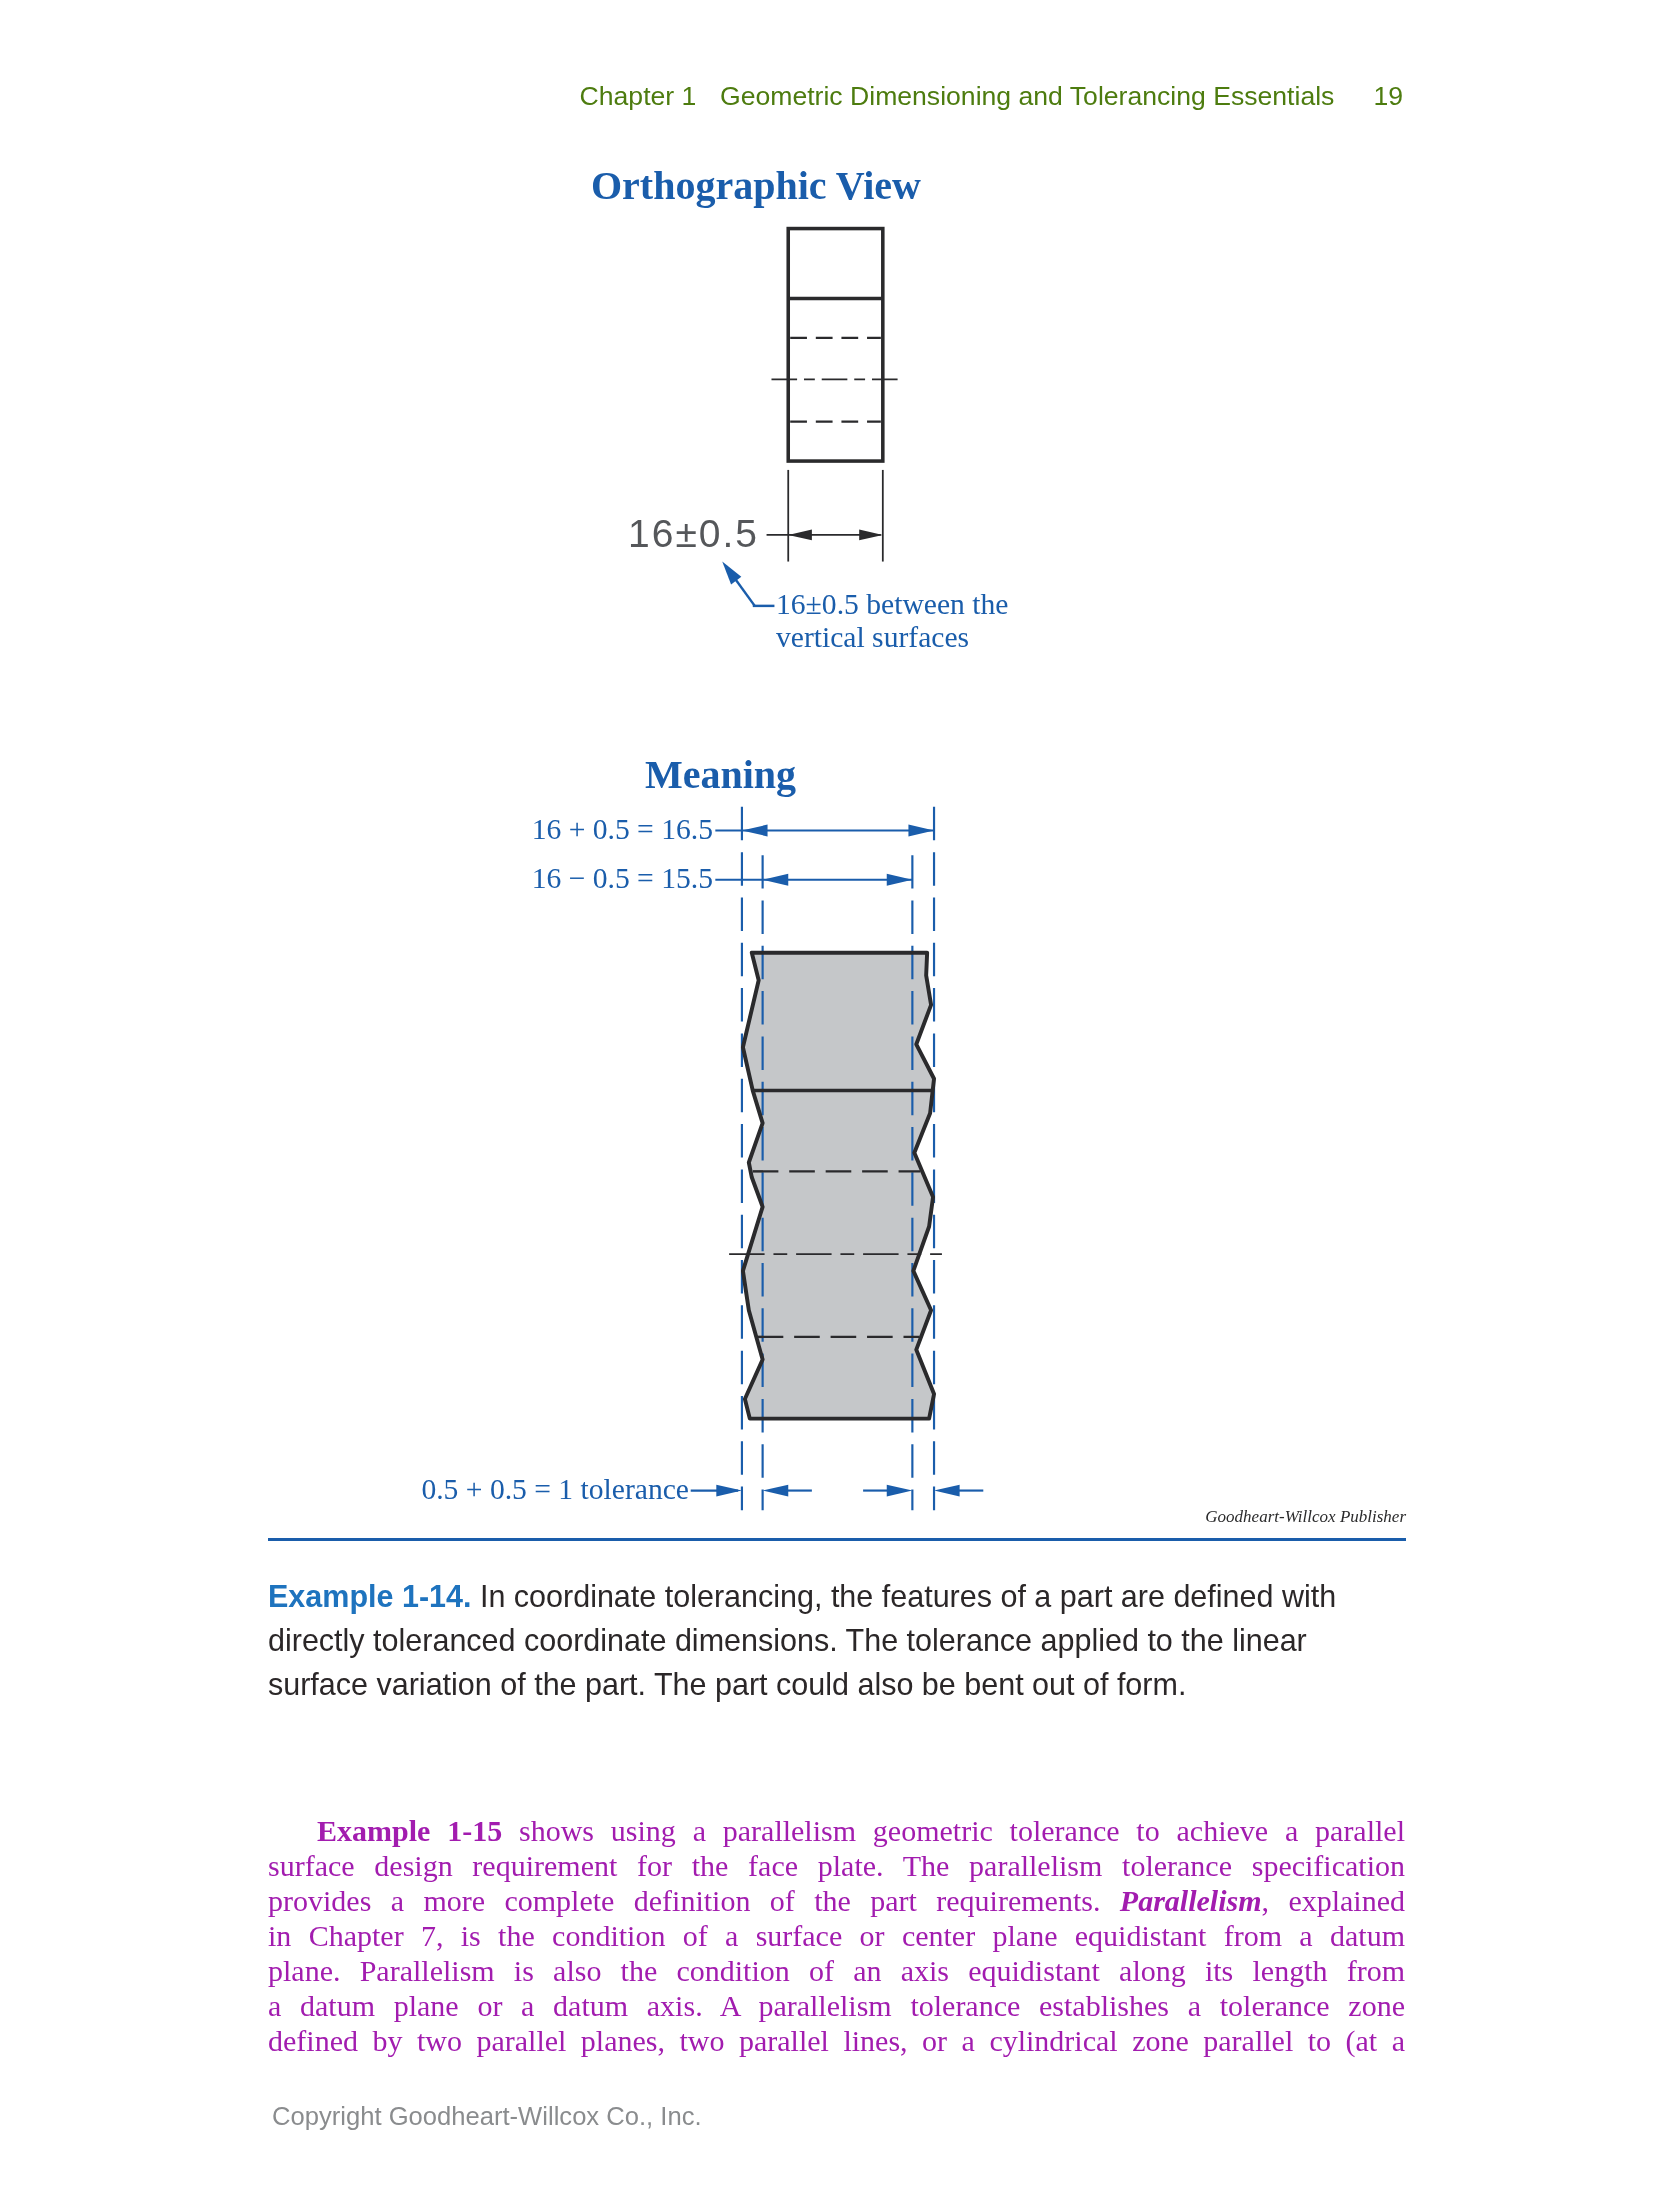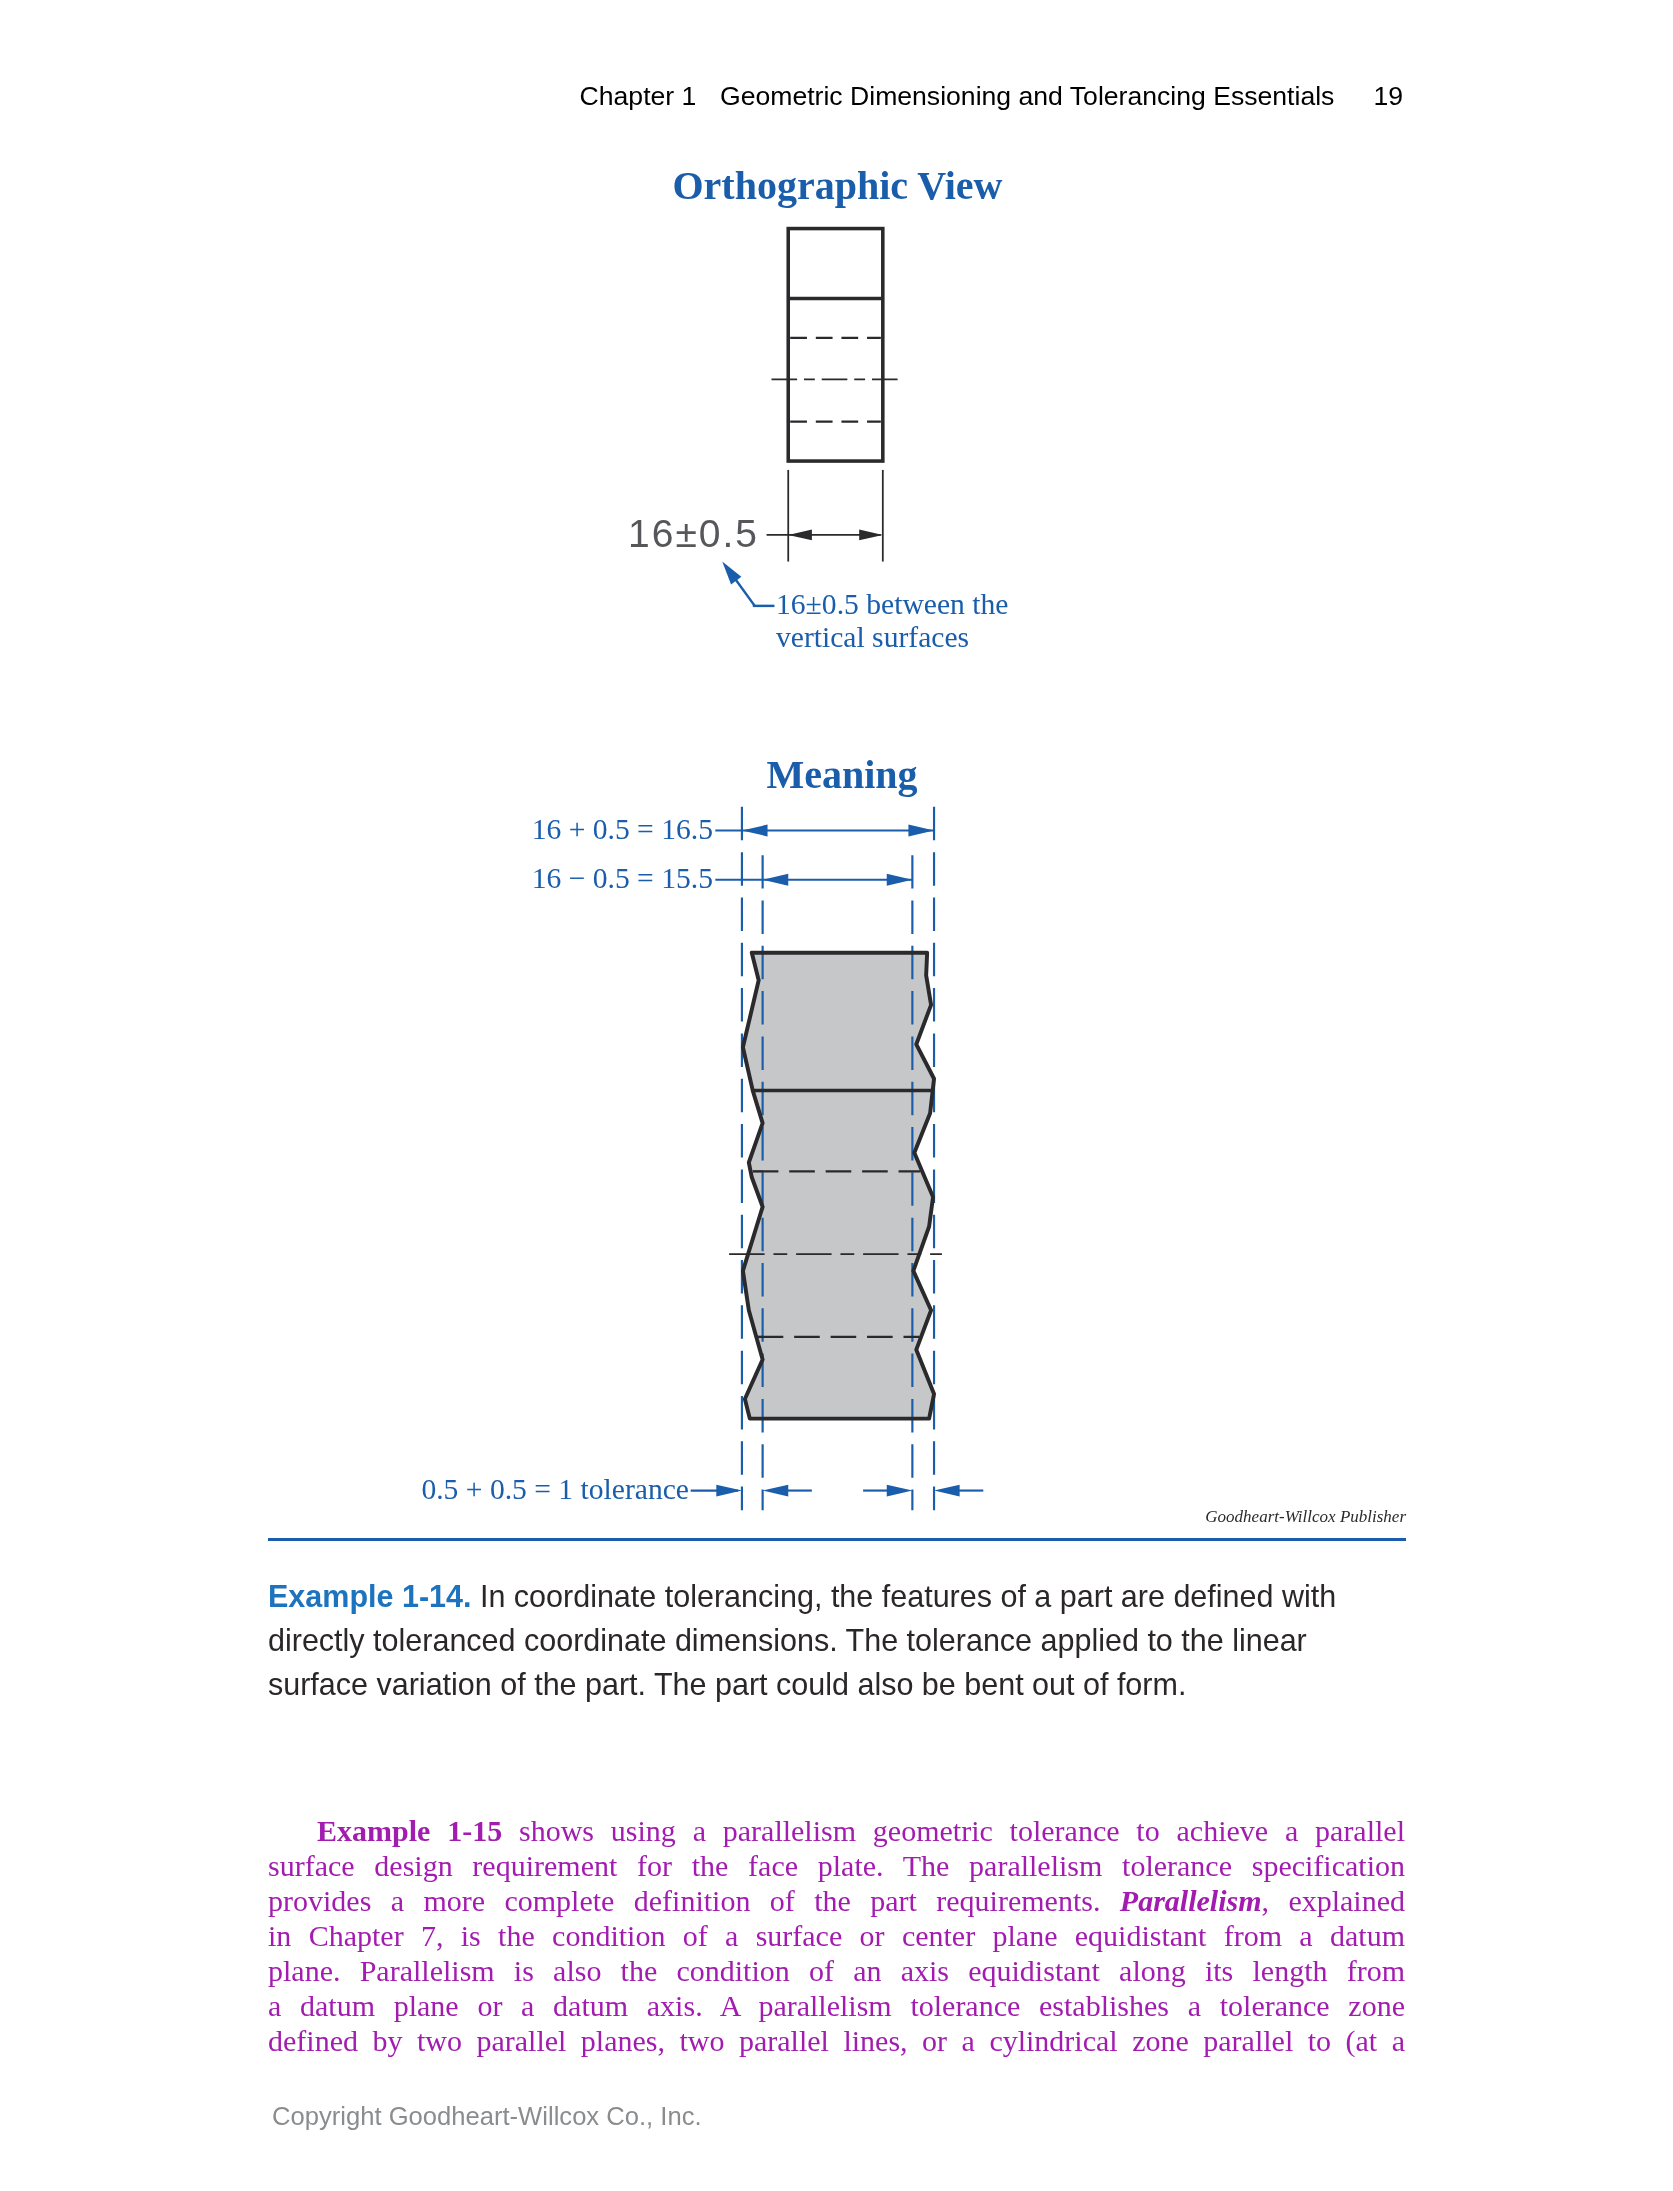--- a/index.html
+++ b/index.html
@@ -11,26 +11,26 @@
     --footer-gray:#8a8c8e;
   }
   *{margin:0;padding:0;box-sizing:border-box}
   html,body{background:#ffffff}
   body{width:1674px;height:2192px;position:relative;overflow:hidden;
        font-family:"Liberation Serif",serif;color:var(--ink)}
   .abs{position:absolute}
   svg{position:absolute;left:0;top:0;pointer-events:none}
 
   .header{top:81px;right:271px;font-family:"Liberation Sans",sans-serif;
-          font-size:26.6px;color:#000000;white-space:nowrap}
+          font-size:26.6px;color:#4d7c0f;white-space:nowrap}
   .header .gap1{margin-left:23.6px}
   .header .gap2{margin-left:39px}
 
   .fig-title{font-family:"Liberation Serif",serif;font-weight:bold;
-             font-size:40px;color:var(--blue);text-align:center}
+             font-size:40px;color:var(--blue);}
   .ortho-title{left:591px;top:162px;width:493px}
   .meaning-title{left:645px;top:751px;width:394px}
 
   .cad-dim{right:915px;top:512px;font-family:"Liberation Sans",sans-serif;
            font-size:39px;letter-spacing:2px;color:var(--cad-gray);
            white-space:nowrap}
 
   .callout{left:776px;top:588px;font-size:29.6px;line-height:33px;
            color:var(--blue);white-space:nowrap}
 

